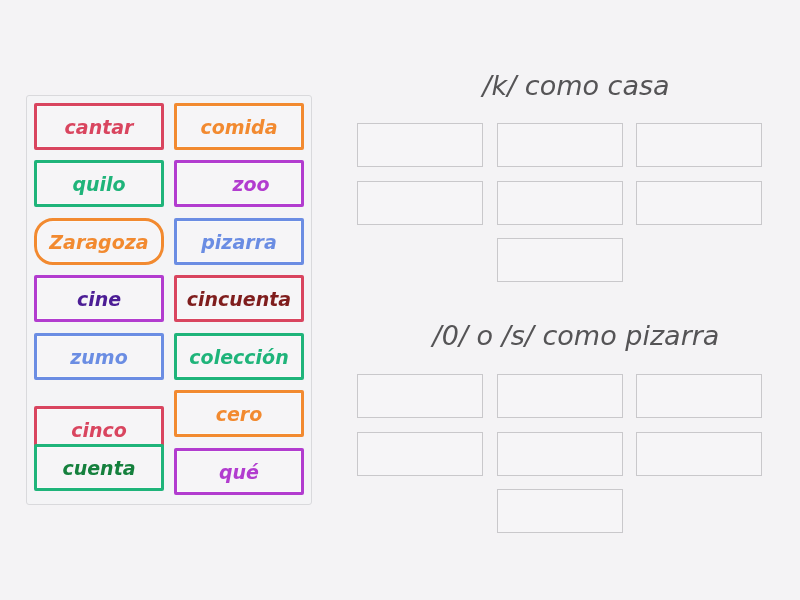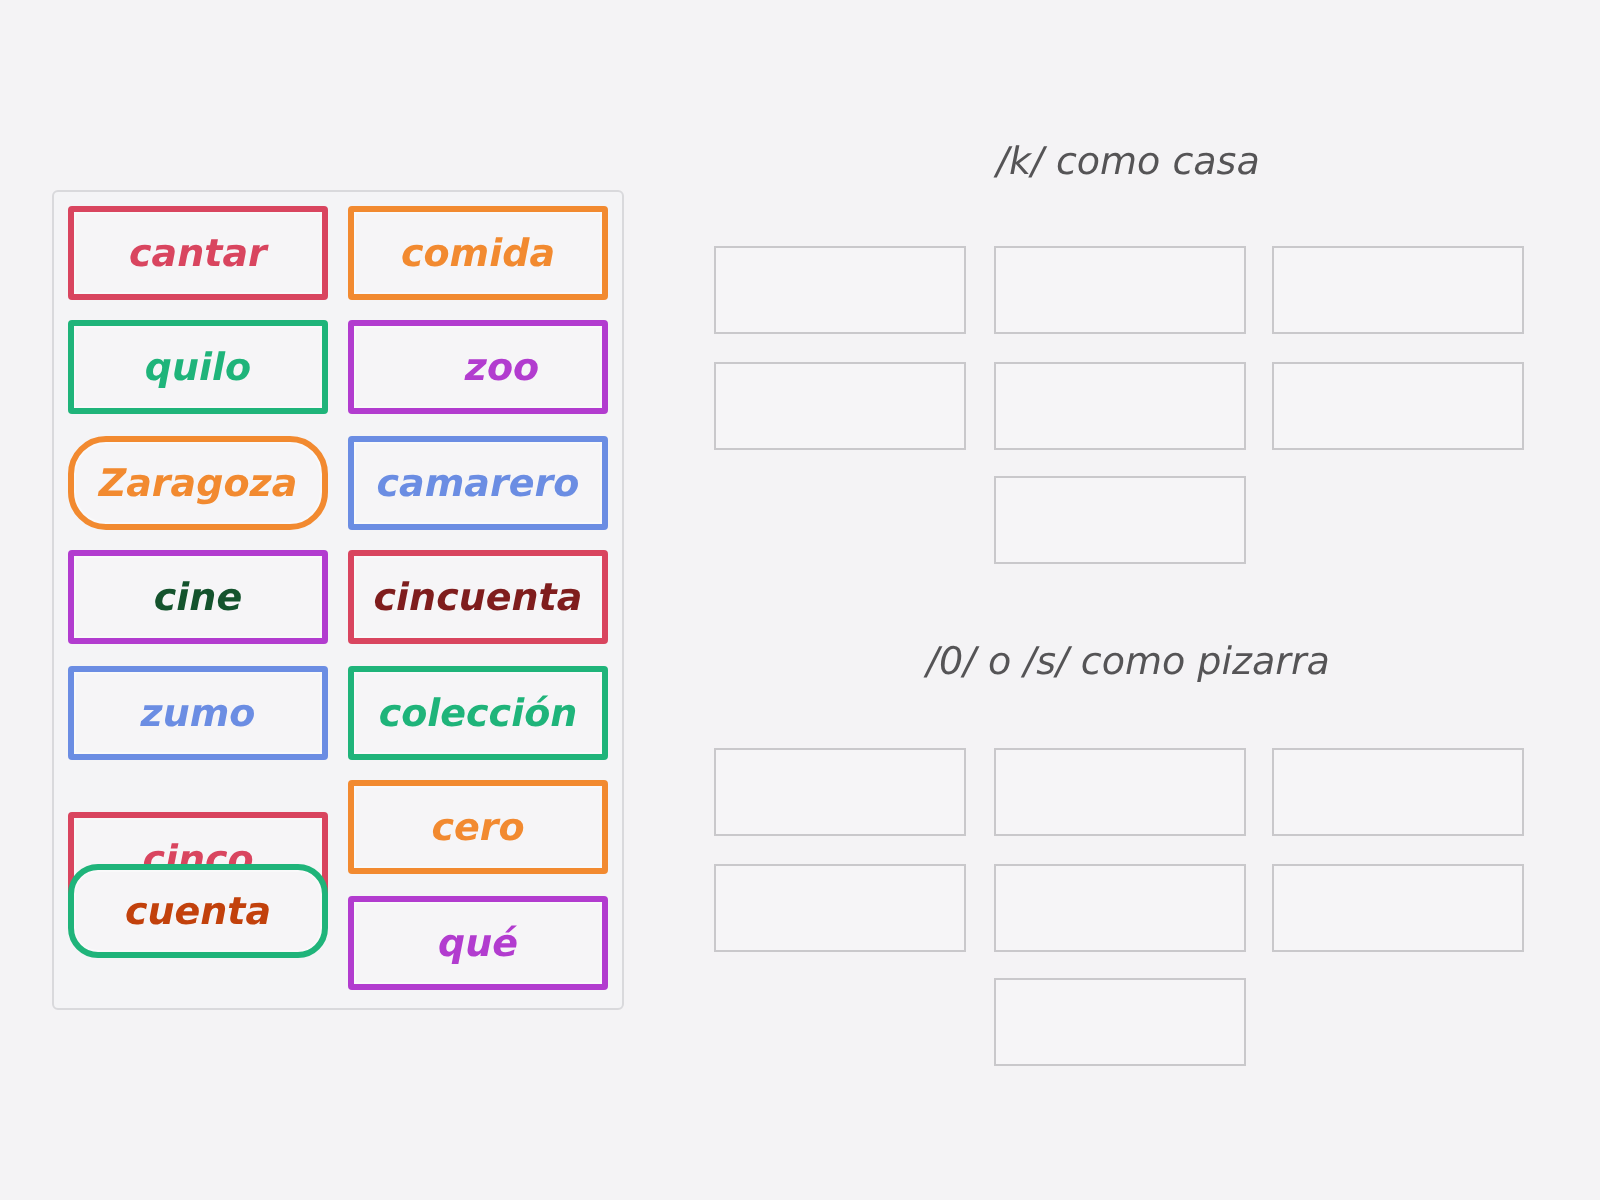--- a/index.html
+++ b/index.html
@@ -27,50 +27,50 @@
       display: flex; align-items: center; justify-content: center;
       font-style: italic; font-weight: bold;
       font-size: 19px;
       cursor: grab;
       box-shadow: inset 0 0 0 1px rgba(255,255,255,0.4);
     }
     .heading {
       position: absolute;
       text-align: center;
       font-style: italic;
-      font-size: 19px;
+      font-size: 27px;
       color: #555456;
-      left: 354px; width: 420px;
+      left: 366px; width: 420px;
     }
     .slot {
       position: absolute;
       width: 126px; height: 44px;
       box-sizing: border-box;
       border: 1px solid #c9c8cb;
       background: #f6f5f7;
     }
   </style>
 </head>
 <body>
 
 <div class="tray"></div>
 
 <div class="card" style="left: 34px; top: 103px; border-color: rgb(217, 69, 95); color: rgb(217, 69, 95);">cantar</div>
 <div class="card" style="left: 174px; top: 103px; border-color: rgb(242, 138, 48); color: rgb(242, 138, 48);">comida</div>
 <div class="card" style="left: 34px; top: 160px; border-color: rgb(31, 180, 122); color: rgb(31, 180, 122);">quilo</div>
 <div class="card" style="left: 174px; top: 160px; border-color: rgb(178, 60, 207); color: rgb(178, 60, 207); padding-left: 24px;">zoo</div>
 <div class="card" style="left: 34px; top: 218px; border-color: rgb(242, 138, 48); color: rgb(242, 138, 48); border-radius: 19px;">Zaragoza</div>
-<div class="card" style="left: 174px; top: 218px; border-color: rgb(107, 141, 227); color: rgb(107, 141, 227);">camarero</div>
-<div class="card" style="left: 34px; top: 275px; border-color: rgb(178, 60, 207); color: #14532d;">cine</div>
+<div class="card" style="left: 174px; top: 218px; border-color: rgb(107, 141, 227); color: rgb(107, 141, 227);">pizarra</div>
+<div class="card" style="left: 34px; top: 275px; border-color: rgb(178, 60, 207); color: #4c1d95;">cine</div>
 <div class="card" style="left: 174px; top: 275px; border-color: rgb(217, 69, 95); color: #7f1d1d;">cincuenta</div>
 <div class="card" style="left: 34px; top: 333px; border-color: rgb(107, 141, 227); color: rgb(107, 141, 227); text-align: right;">zumo</div>
 <div class="card" style="left: 174px; top: 333px; border-color: rgb(31, 180, 122); color: rgb(31, 180, 122);">colección</div>
 <div class="card" style="left: 34px; top: 406px; border-color: rgb(217, 69, 95); color: rgb(217, 69, 95);">cinco</div>
 <div class="card" style="left: 174px; top: 390px; border-color: rgb(242, 138, 48); color: rgb(242, 138, 48); text-align: center;">cero</div>
-<div class="card" style="left: 34px; top: 432px; border-color: rgb(31, 180, 122); color: #c2410c; border-radius: 15px;">cuenta</div>
+<div class="card" style="left: 34px; top: 444px; border-color: rgb(31, 180, 122); color: #15803d;">cuenta</div>
 <div class="card" style="left: 174px; top: 448px; border-color: rgb(178, 60, 207); color: rgb(178, 60, 207);">qué</div>
 
 <div class="heading" style="top:70px;">/k/ como casa</div>
 <div class="slot" style="left:357px;top:123px;"></div>
 <div class="slot" style="left:497px;top:123px;"></div>
 <div class="slot" style="left:636px;top:123px;"></div>
 <div class="slot" style="left:357px;top:181px;"></div>
 <div class="slot" style="left:497px;top:181px;"></div>
 <div class="slot" style="left:636px;top:181px;"></div>
 <div class="slot" style="left:497px;top:238px;"></div>

